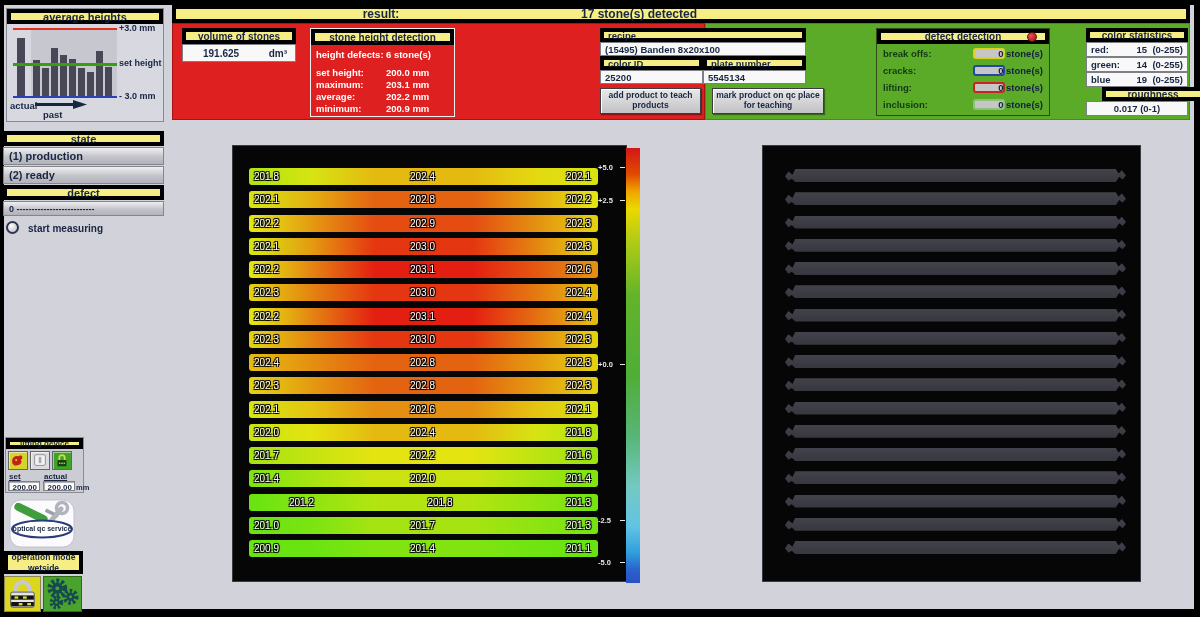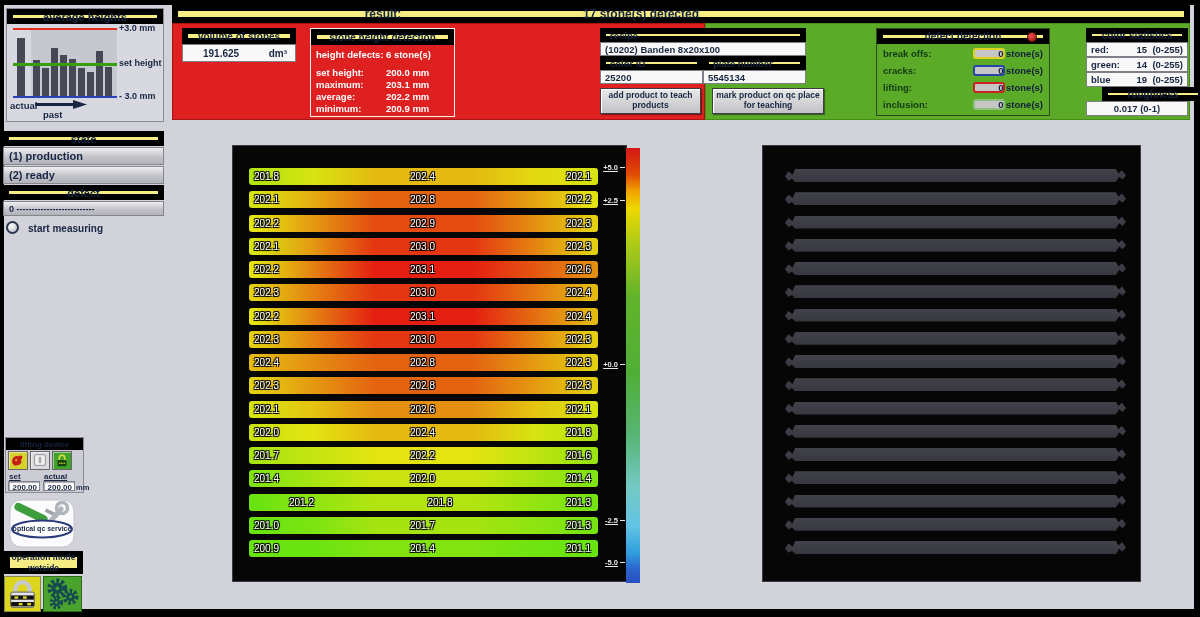--- a/index.html
+++ b/index.html
@@ -1,39 +1,39 @@
 <!DOCTYPE html>
 <html><head>
 <meta charset="utf-8">
 <style>
   html,body{margin:0;padding:0;background:#555;}
   *{box-sizing:border-box;font-family:"Liberation Sans",sans-serif;}
   .frame{position:relative;width:1200px;height:617px;background:#000;overflow:hidden;}
   .page{position:absolute;left:4px;top:5px;width:1190px;height:604px;background:#d2d2da;}
   .abs{position:absolute;}
   .navy{color:#182642;}
-  .yhdr{background:#f6ee84;border:6px solid #000000;color:#182642;font-weight:700;
+  .yhdr{background:#f6ee84;border:4px solid #000000;color:#182642;font-weight:700;
         text-align:center;display:flex;align-items:center;justify-content:center;}
   .grayrow{background:linear-gradient(180deg,#f0f0f2 0%,#c3c3ca 55%,#b2b2ba 100%);
         border:1px solid #85858e;color:#182642;font-weight:700;display:flex;align-items:center;padding-left:5px;}
   .whitebox{background:#f8f8f8;border:1px solid #7e7e86;color:#182642;font-weight:700;}
   .panel{border:1px solid #8a8a92;background:#d8d8e0;}
   .btn{background:linear-gradient(180deg,#e9e9e9,#c2c2c6);border:1px solid #3c3c44;
        box-shadow:inset 1px 1px 0 #fff, 1px 1px 1px rgba(0,0,0,.4);
        color:#182642;font-weight:700;display:flex;align-items:center;justify-content:center;
        text-align:center;line-height:1.15;cursor:pointer;}
   .redpanel{background:#de2120;border:1px solid #a81414;}
   .greenpanel{background:#5cab28;border:1px solid #478c18;}
   .imgrect{background:#060607;box-shadow:0 0 0 1px #3a3a40;}
   .hrow{position:absolute;border-radius:3px;display:flex;align-items:center;justify-content:space-between;height:17px;}
   .hlab{font-size:10px;font-weight:400;color:#fff;
         text-shadow:-1px -1px 0 #000,1px -1px 0 #000,-1px 1px 0 #000,1px 1px 0 #000,0 0 2px #000;}
   .crow{position:absolute;background:linear-gradient(180deg,#42424b,#37373f);border-radius:2px;height:13px;
         clip-path:polygon(0% 55%,1% 20%,2.2% 45%,3% 0%,97% 0%,97.8% 35%,98.8% 10%,100% 50%,99% 80%,98% 60%,97% 100%,3% 100%,2% 75%,1% 90%);}
-  .scalelab{position:absolute;color:#e8e8e8;font-size:7.5px;font-weight:700;width:20px;text-align:right;text-decoration:underline;}
+  .scalelab{position:absolute;color:#e8e8e8;font-size:7.5px;font-weight:700;width:20px;}
   .tick{position:absolute;width:5px;height:1px;background:#e8e8e8;}
   .ddrow{position:absolute;left:0;width:100%;height:16px;}
   .ddlabel{position:absolute;left:6px;top:2px;font-size:9.5px;font-weight:700;color:#123a12;}
   .ddswatch{position:absolute;left:96px;top:2px;width:32px;height:11px;background:#c6c6c6;border-radius:3px;}
   .ddcount{position:absolute;right:6px;top:2px;font-size:9.5px;font-weight:700;color:#12203c;}
   .csrow{position:absolute;left:0;width:100%;background:#f8f8f8;border:1px solid #7e7e86;height:15px;}
   .cslabel{position:absolute;left:4px;top:1px;font-size:9.5px;font-weight:700;color:#182642;}
   .csval{position:absolute;left:38px;top:1px;width:22px;text-align:right;font-size:9.5px;font-weight:700;color:#182642;}
   .csrange{position:absolute;right:4px;top:1px;font-size:9.5px;font-weight:700;color:#182642;}
   .shd-row{display:flex;font-size:9.5px;color:#fff;font-weight:700;line-height:12px;}
@@ -118,21 +118,21 @@
         </div>
         <div class="shd-row">
           <span class="l">minimum:</span>
           <span>200.9 mm</span>
         </div>
       </div>
   </div>
 
   <div class="abs" style="left:600px;top:28px;width:206px;">
     <div class="yhdr" style="height:14px;font-size:9.5px;justify-content:flex-start;padding-left:4px;">recipe</div>
-    <div class="whitebox" style="height:14px;font-size:9.5px;padding:1px 0 0 4px;">(10202) Banden 8x20x100</div>
+    <div class="whitebox" style="height:14px;font-size:9.5px;padding:1px 0 0 4px;">(15495) Banden 8x20x100</div>
     <div style="display:flex;">
       <div class="yhdr" style="width:103px;height:14px;font-size:9.5px;justify-content:flex-start;padding-left:4px;">color ID</div>
       <div class="yhdr" style="width:103px;height:14px;font-size:9.5px;justify-content:flex-start;padding-left:4px;">plate number</div>
     </div>
     <div style="display:flex;">
       <div class="whitebox" style="width:103px;height:14px;font-size:9.5px;padding:1px 0 0 4px;">25200</div>
       <div class="whitebox" style="width:103px;height:14px;font-size:9.5px;padding:1px 12px 0 4px;">5545134</div>
     </div>
   </div>
 

